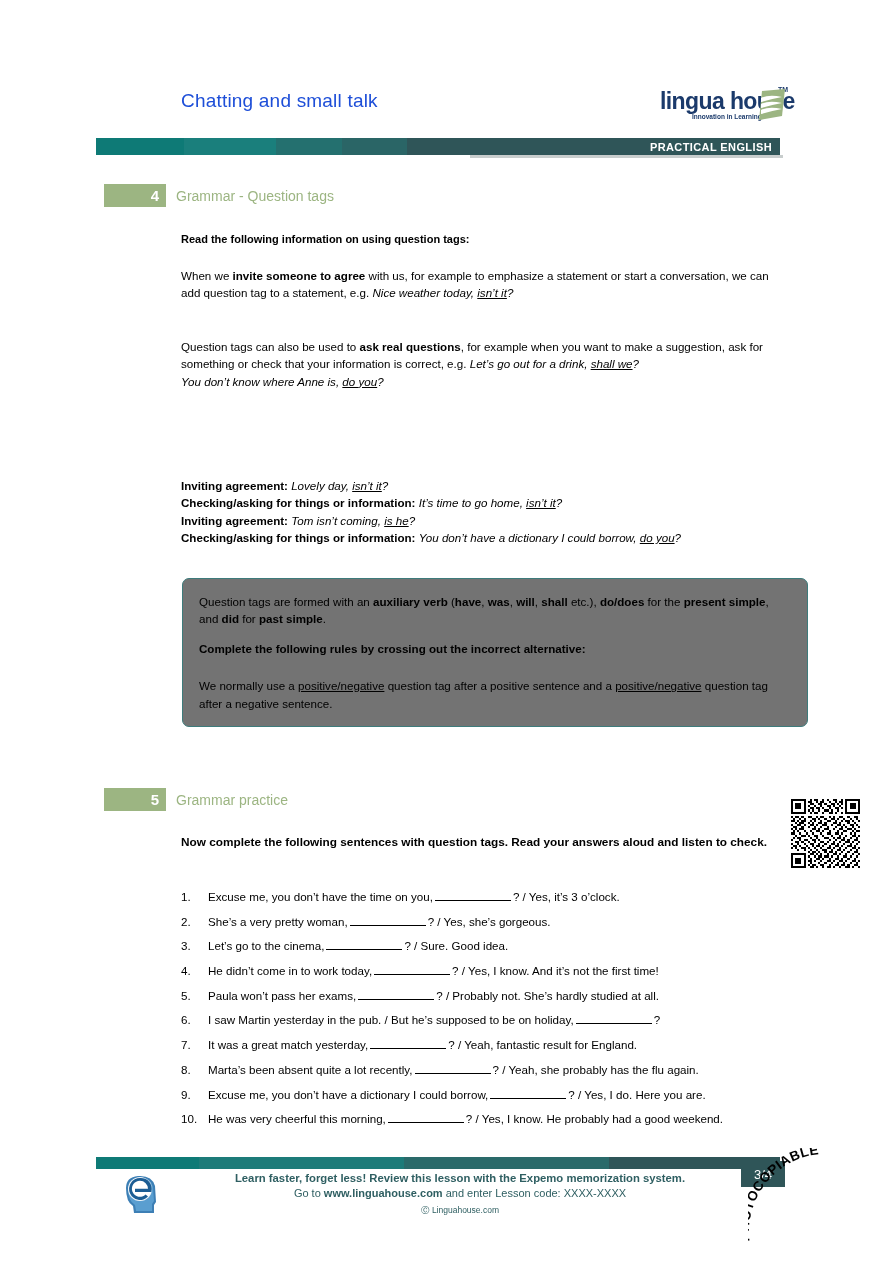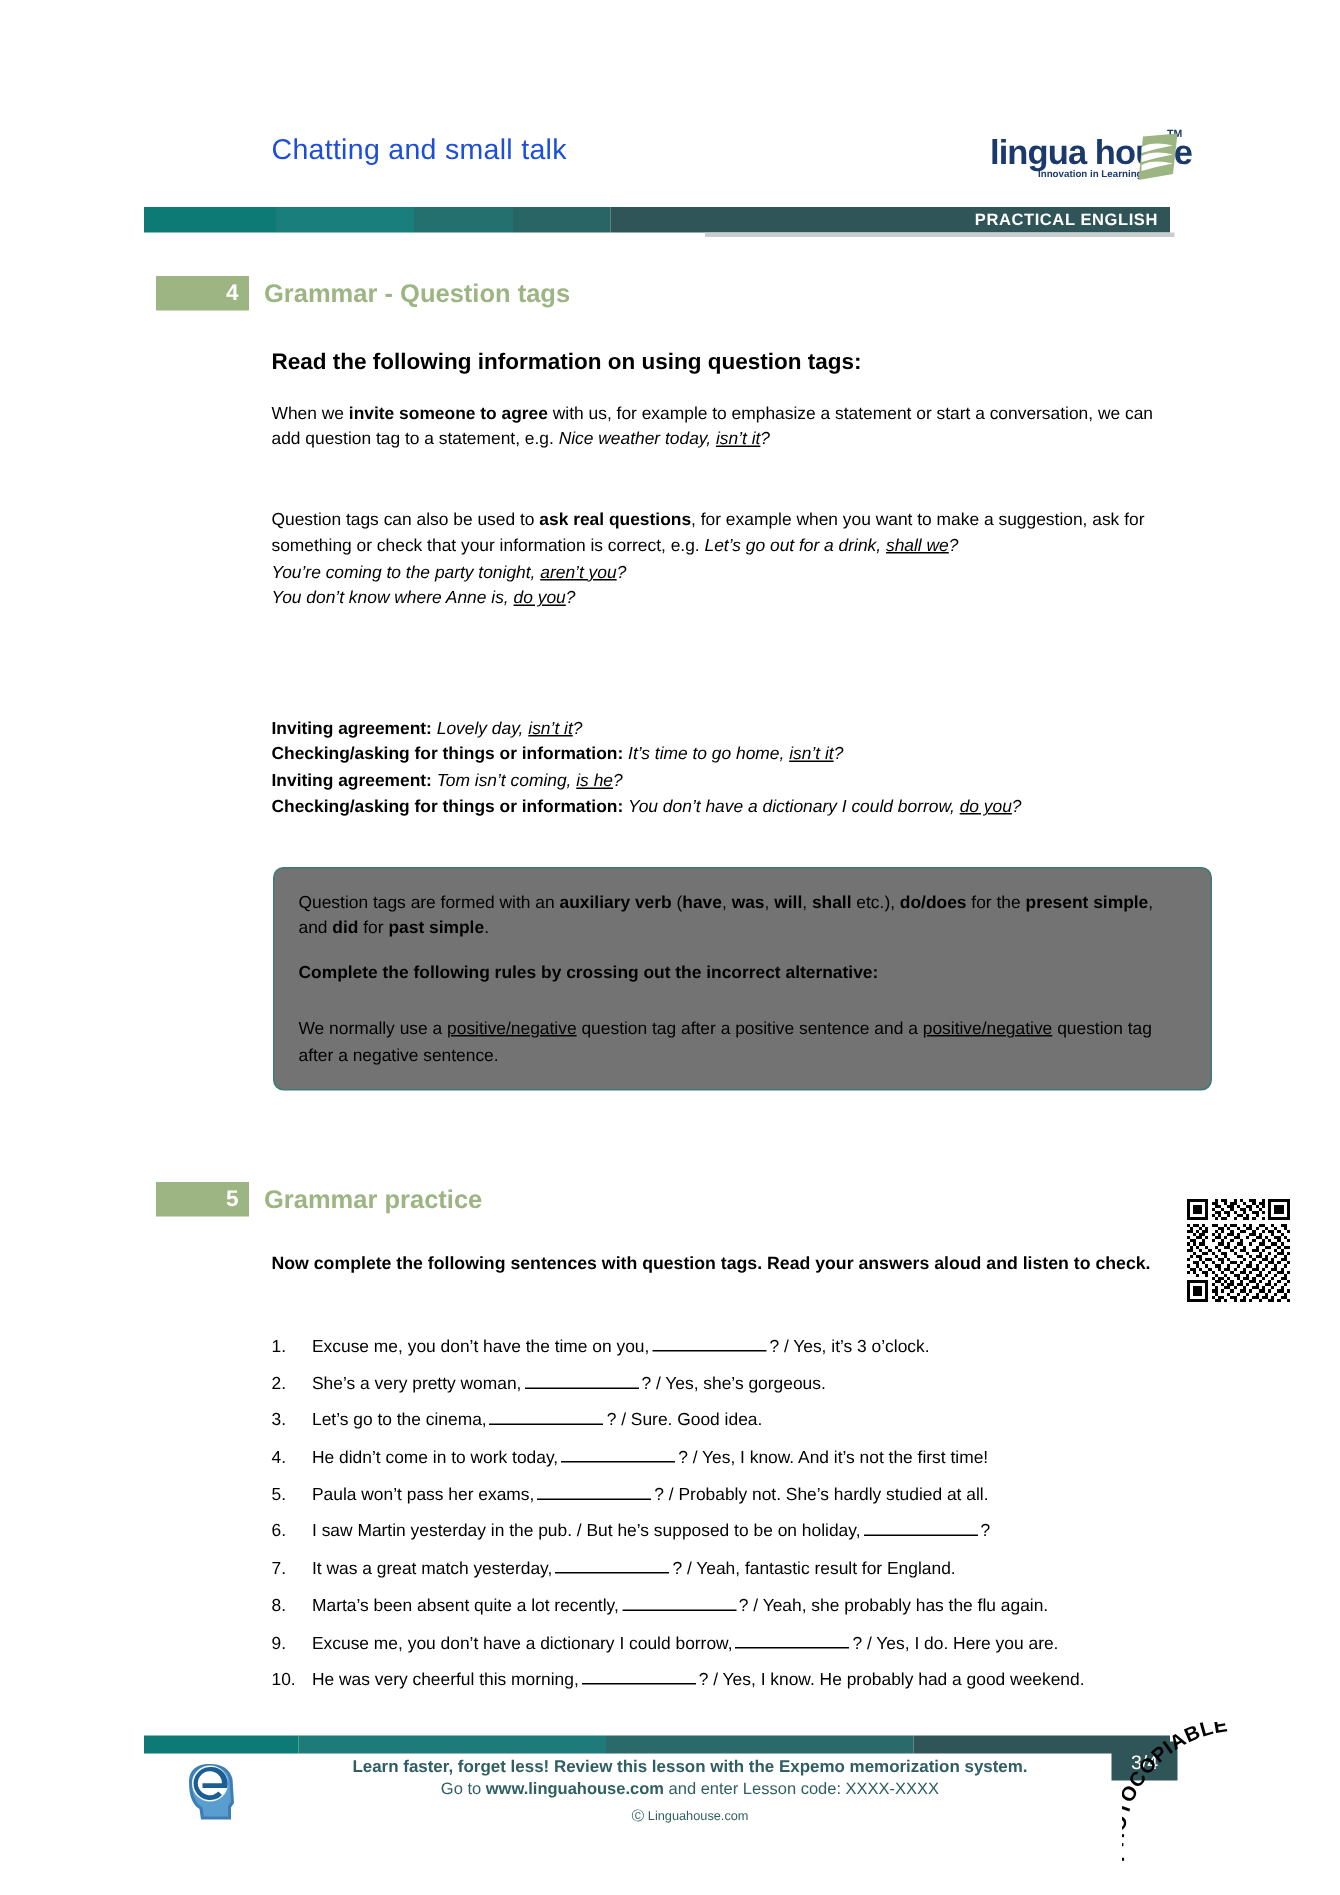--- a/index.html
+++ b/index.html
@@ -122,43 +122,43 @@
     font-size: 15px;
     font-weight: bold;
     display: flex;
     align-items: center;
     justify-content: flex-end;
     padding-right: 7px;
     box-sizing: border-box;
   }
   .section-title {
     margin-left: 10px;
-    font-size: 17px;
-    font-weight: bold;
+    font-size: 14px;
+    font-weight: normal;
     color: #9cb582;
     white-space: nowrap;
   }
 
   
   .block {
     position: absolute;
     left: 181px;
     width: 600px;
     font-size: 11.6px;
     line-height: 1.5;
     color: #000;
   }
   .block.w610 { width: 610px; }
   .b { font-weight: bold; }
   .i { font-style: italic; }
   .u { text-decoration: underline; }
   .iu { font-style: italic; text-decoration: underline; }
   .lead {
     font-weight: bold;
-    font-size: 15px;
+    font-size: 11px;
   }
 
   
   .rule-box {
     position: absolute;
     left: 182px;
     top: 578px;
     width: 626px;
     box-sizing: border-box;
     border: 1.5px solid #3d7b7b;
@@ -317,21 +317,20 @@
   </div>
 
   <div class="block lead" style="top:231px;">Read the following information on using question tags:</div>
 
   <div class="block w610" style="top:267px;">
     <span>When we </span><span class="b">invite someone to agree</span><span> with us, for example to emphasize a statement or start a conversation, we can add question tag to a statement, e.g. </span><span class="i">Nice weather today, </span><span class="iu">isn’t it</span><span class="i">?</span>
   </div>
 
   <div class="block w610" style="top:338px;">
     <span>Question tags can also be used to </span><span class="b">ask real questions</span><span>, for example when you want to make a suggestion, ask for something or check that your information is correct, e.g. </span><span class="i">Let’s go out for a drink, </span><span class="iu">shall we</span><span class="i">?</span>
-    <div><span class="i">You’re coming to the party tonight, </span><span class="iu">aren’t you</span><span class="i">?</span></div>
     <div><span class="i">You don’t know where Anne is, </span><span class="iu">do you</span><span class="i">?</span></div>
   </div>
 
 
   <div class="block w610" style="top:477px;">
     <div><span class="b">Inviting agreement:</span> <span class="i">Lovely day, </span><span class="iu">isn’t it</span><span class="i">?</span></div>
     <div><span class="b">Checking/asking for things or information:</span> <span class="i">It’s time to go home, </span><span class="iu">isn’t it</span><span class="i">?</span></div>
     <div><span class="b">Inviting agreement:</span> <span class="i">Tom isn’t coming, </span><span class="iu">is he</span><span class="i">?</span></div>
     <div><span class="b">Checking/asking for things or information:</span> <span class="i">You don’t have a dictionary I could borrow, </span><span class="iu">do you</span><span class="i">?</span></div>
   </div>

